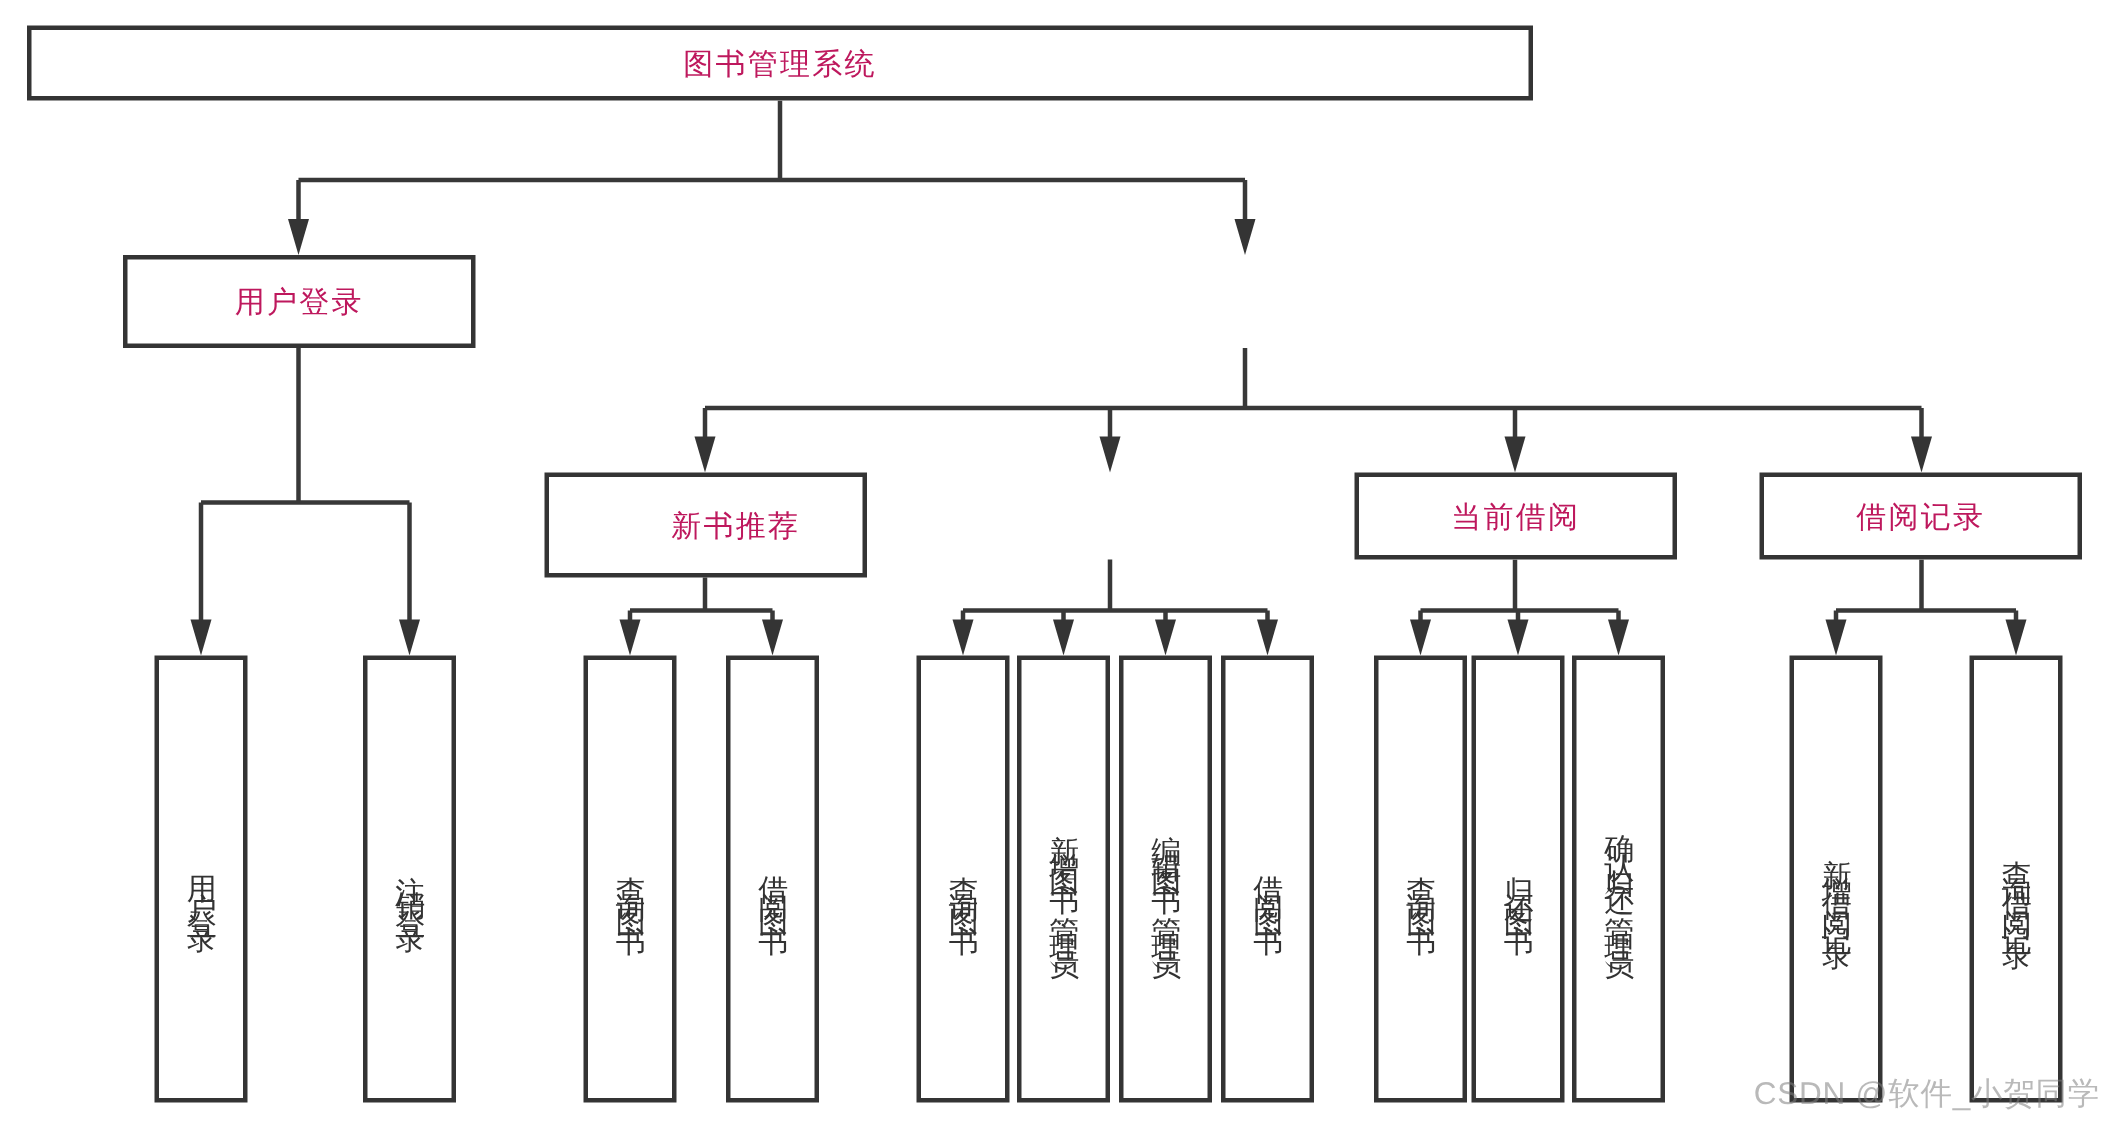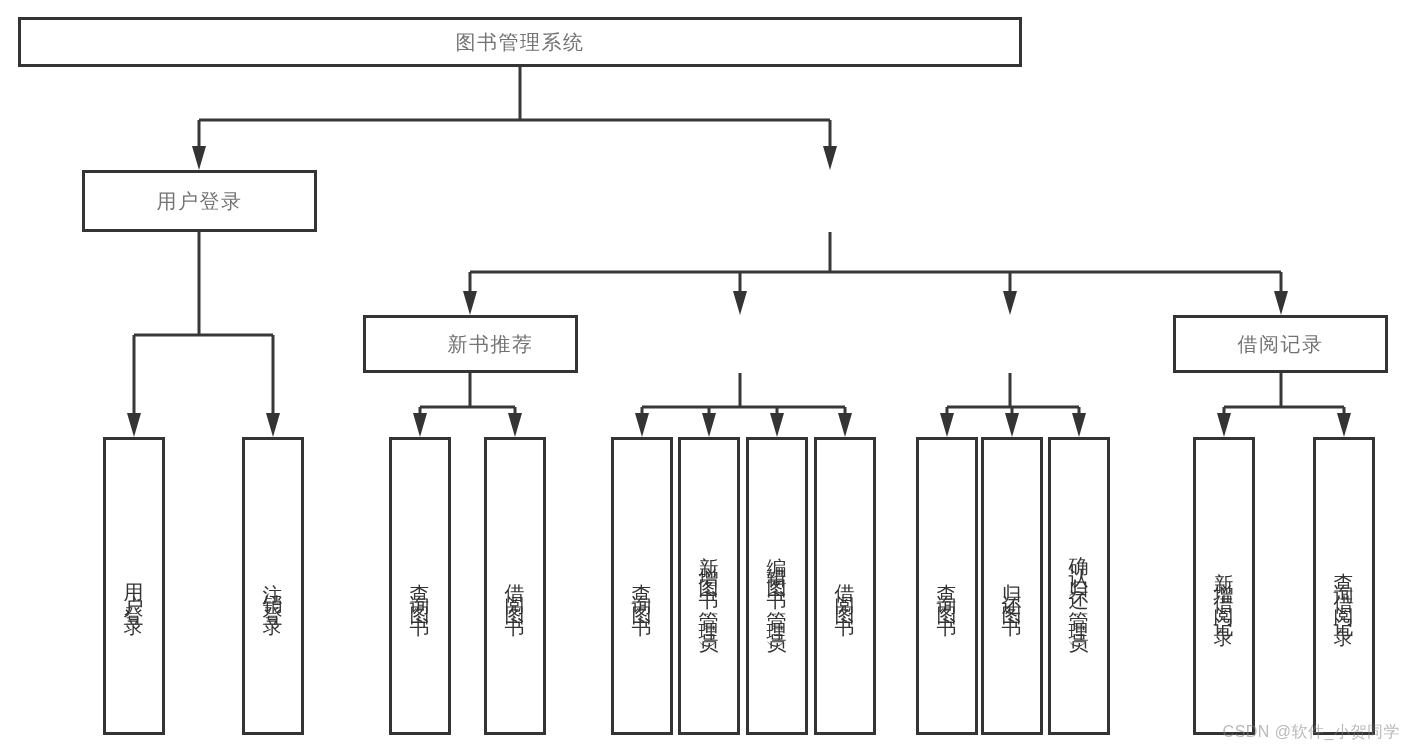--- a/index.html
+++ b/index.html
@@ -34,38 +34,38 @@
     position: absolute;
     box-sizing: border-box;
     background: #ffffff;
     border: 3px solid #343434;
     display: flex;
     align-items: center;
     justify-content: center;
     z-index: 2;
   }
   .hbox span {
-    color: #737373;
+    color: #be185d;
     font-size: 20px;
     letter-spacing: 1.5px;
     white-space: nowrap;
   }
   .vbox span {
     writing-mode: vertical-rl;
     color: #333333;
     font-size: 20px;
     letter-spacing: 11px;
     line-height: 1;
     margin-top: 8px;
   }
   .watermark {
     position: absolute;
     right: 5px;
     bottom: 4px;
-    font-size: 16px;
+    font-size: 21px;
     color: rgba(128, 128, 128, 0.55);
     letter-spacing: 0.5px;
     z-index: 5;
     white-space: nowrap;
   }
 </style>
 </head>
 <body>
 
 <div id="canvas">
@@ -121,22 +121,25 @@
   </svg>
 
   <div class="hbox" style="left:18px; top:17px; width:1004px; height:50px;">
     <span>图书管理系统</span>
   </div>
 
   <div class="hbox" style="left:82px; top:170px; width:235px; height:62px;">
     <span>用户登录</span>
   </div>
 
-  <div class="hbox" style="left:363px; top:315px; width:215px; height:58px;padding-left:40px;">
+  <div class="hbox" style="left:363px; top:315px; width:215px; height:70px;padding-left:40px;">
     <span>新书推荐</span>
+  </div>
+  <div class="hbox" style="left:903px; top:315px; width:215px; height:58px;">
+    <span>当前借阅</span>
   </div>
   <div class="hbox" style="left:1173px; top:315px; width:215px; height:58px;">
     <span>借阅记录</span>
   </div>
 
   <div class="vbox" style="left:103px; top:437px; width:62px; height:298px;">
     <span>用户登录</span>
   </div>
   <div class="vbox" style="left:242px; top:437px; width:62px; height:298px;">
     <span>注销登录</span>

